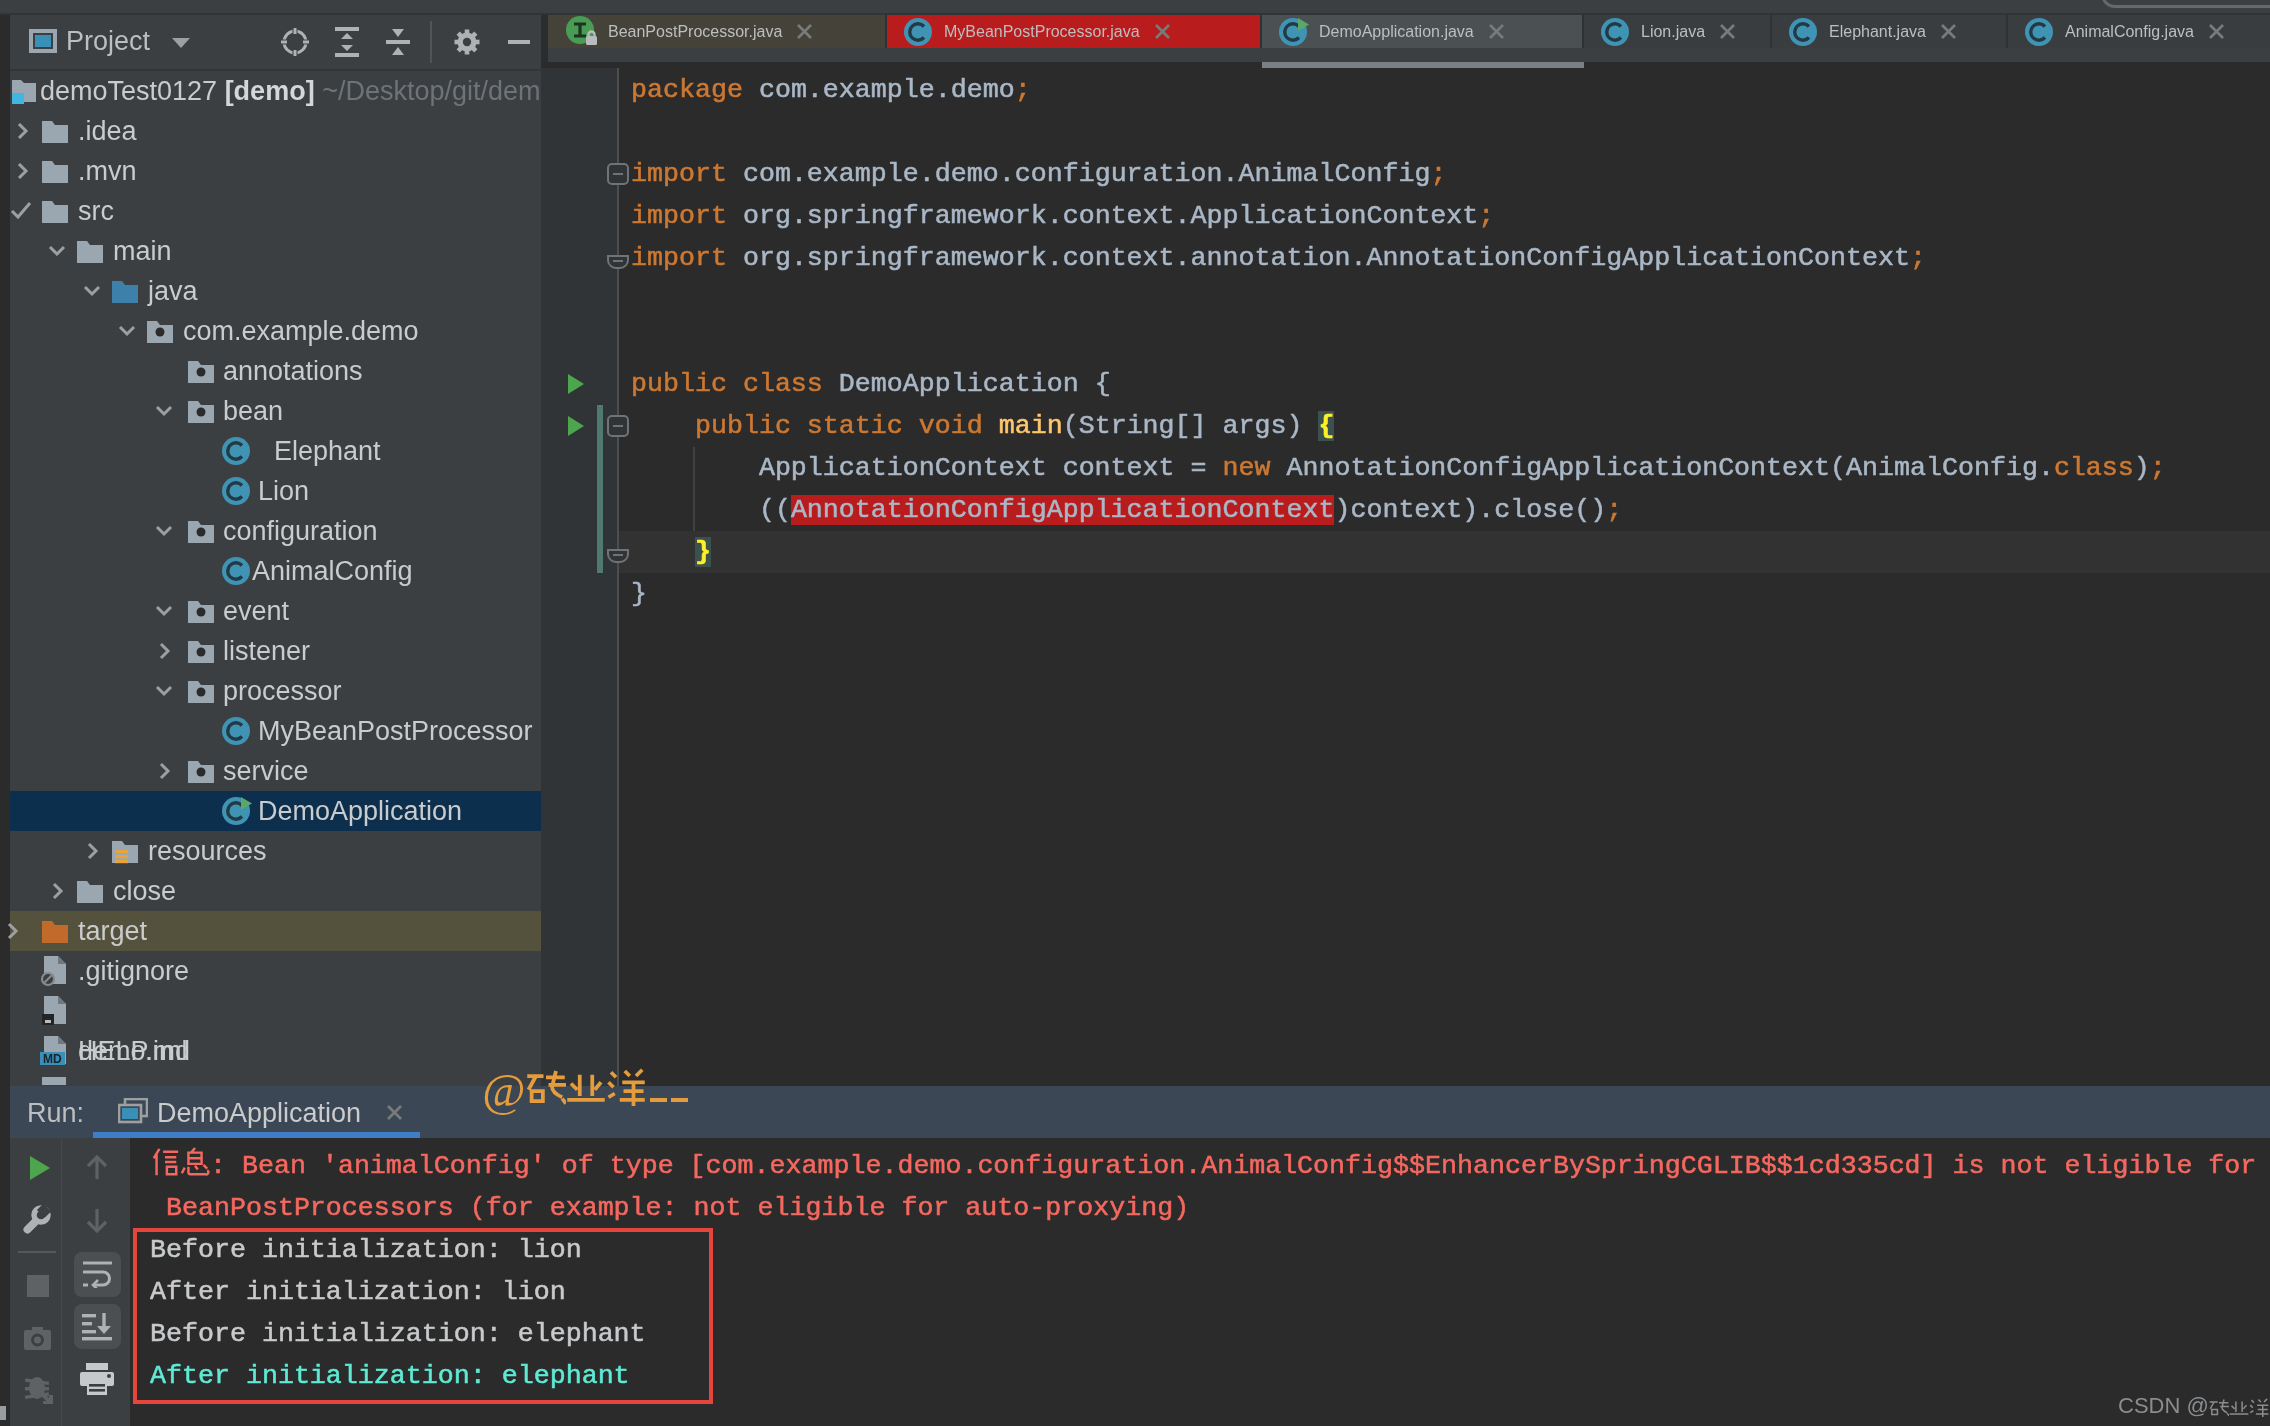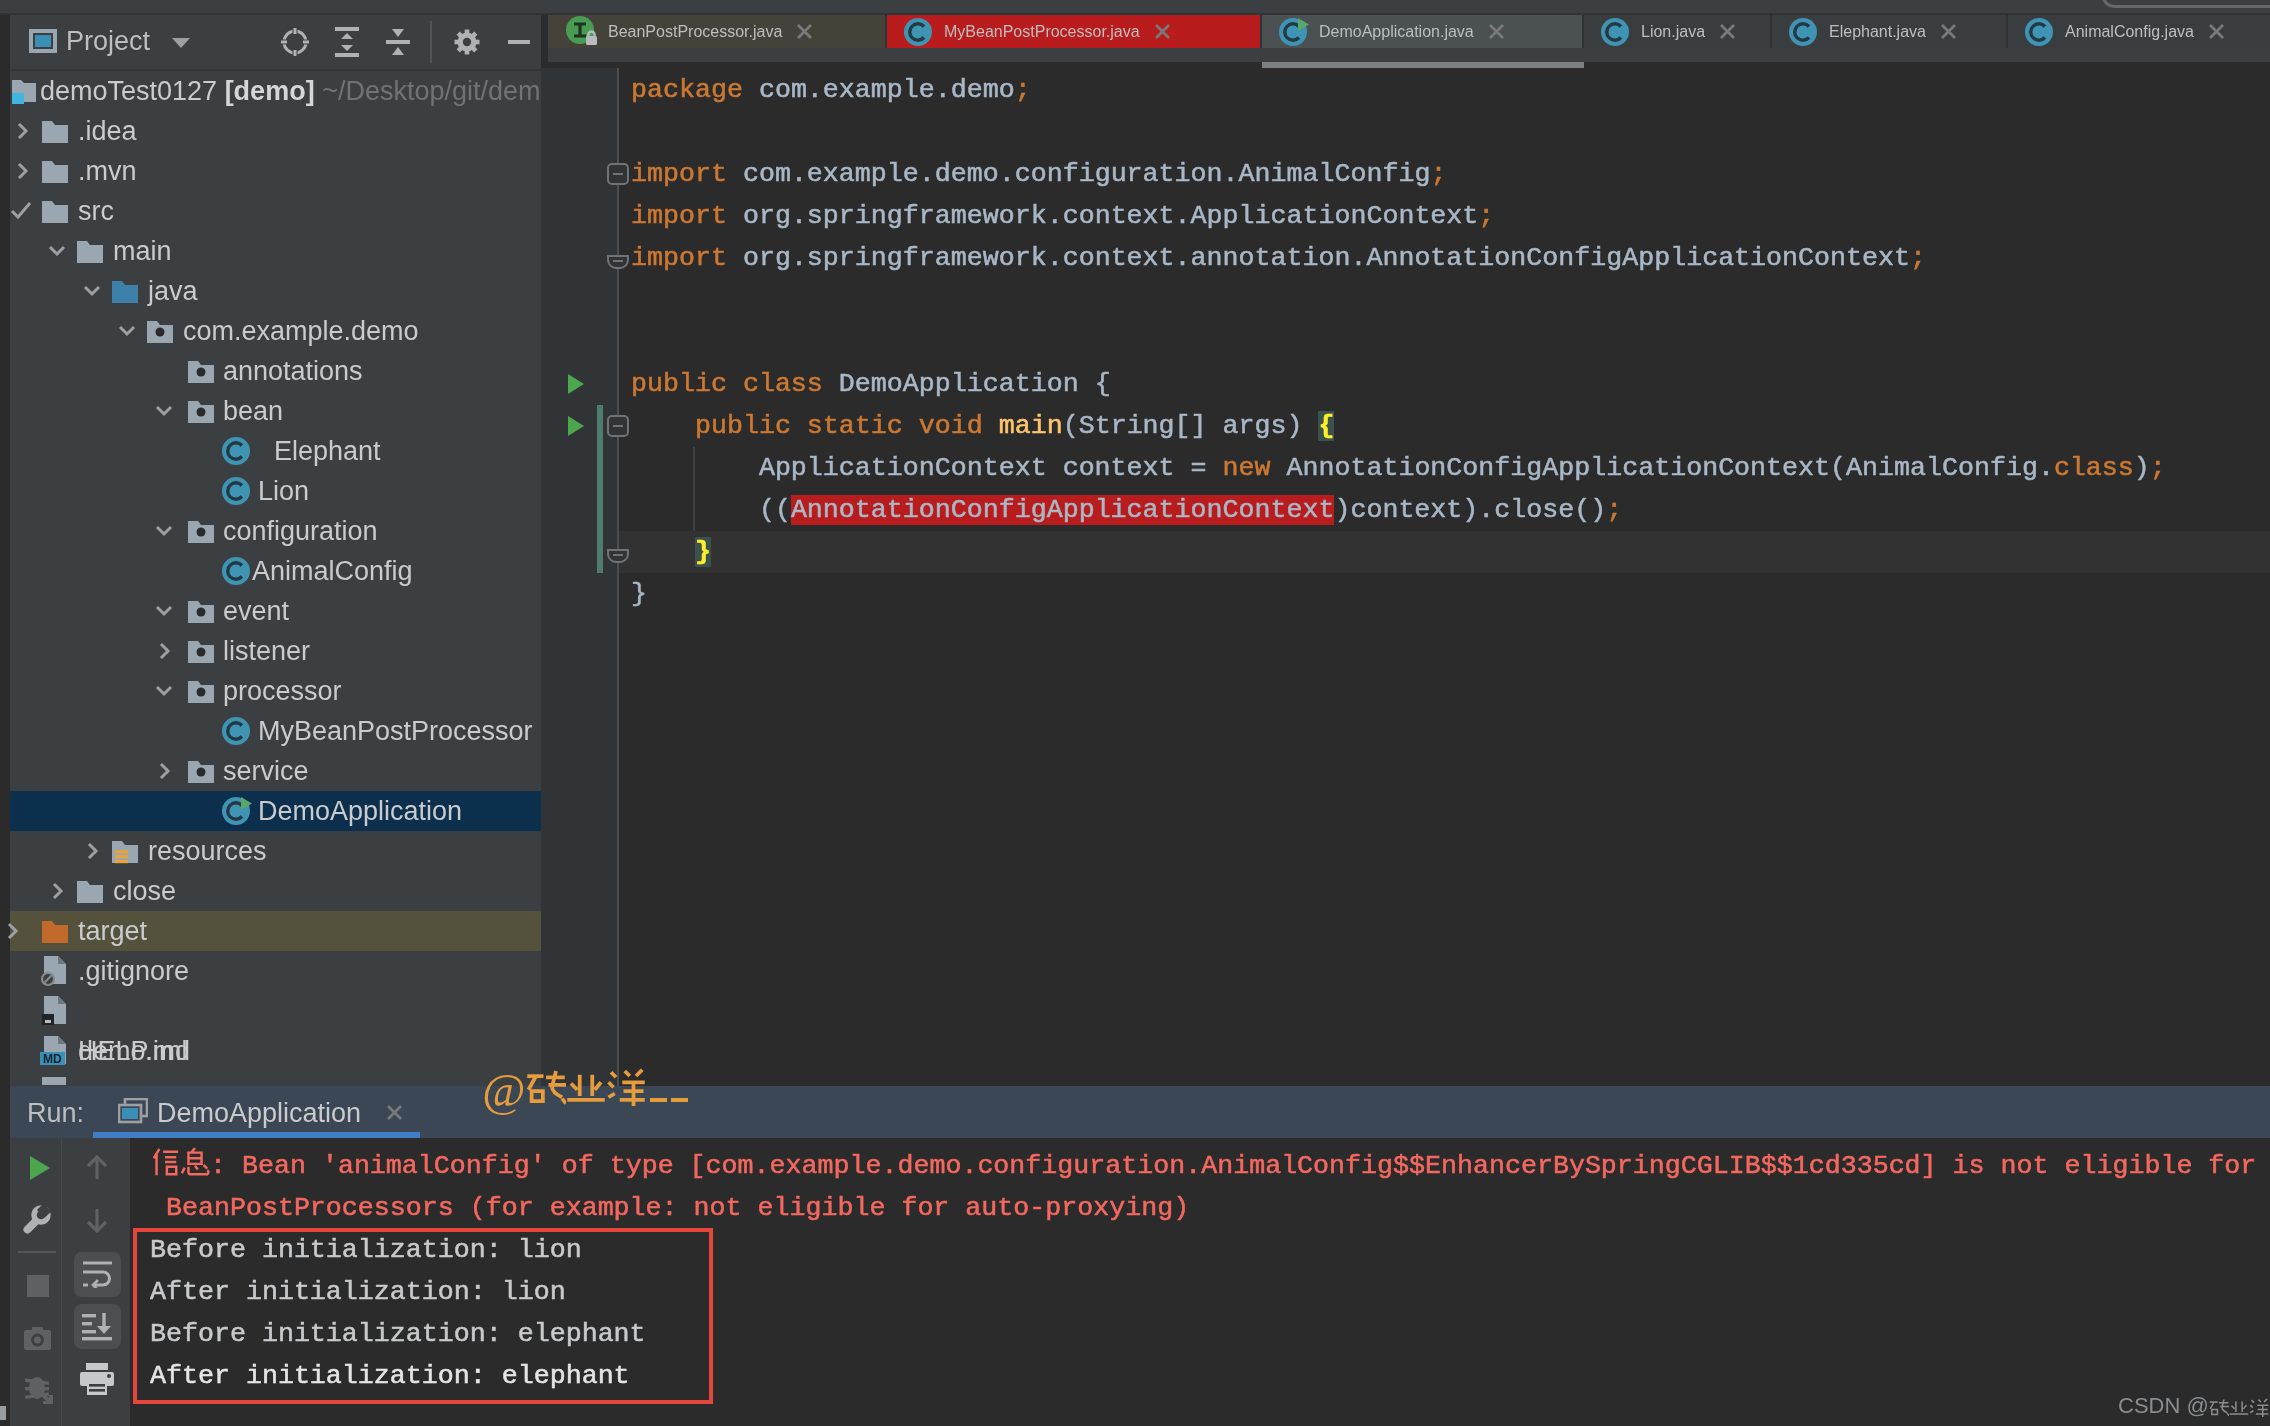--- a/index.html
+++ b/index.html
@@ -495,21 +495,21 @@
           </svg><svg width="30" height="30" viewBox="0 0 32 32" style="display:inline-block;vertical-align:-4px">
   <g stroke="#f4685f" stroke-width="2.6" fill="none">
   <path d="M16 1 L12 6 M9 6 h14 v12 h-14 z M9 12 h14"></path>
   <path d="M5 22 l-3 6 M9 21 v6 a2 2 0 0 0 2 2 h16 a2 2 0 0 0 2 -4 M16 20 l3 4 M25 19 l4 4"></path>
             </g>
           </svg>: Bean 'animalConfig' of type [com.example.demo.configuration.AnimalConfig$$EnhancerBySpringCGLIB$$1cd335cd] is not eligible for getting processed by all</div>
         <div class="mono" style="height:42px;color:#f4685f"> BeanPostProcessors (for example: not eligible for auto-proxying)</div>
         <div class="mono" style="height:42px;color:#c8cacc">Before initialization: lion</div>
         <div class="mono" style="height:42px;color:#c8cacc">After initialization: lion</div>
         <div class="mono" style="height:42px;color:#c8cacc">Before initialization: elephant</div>
-        <div class="mono" style="height:42px;color:#e5e5e5">After initialization: elephant</div>
+        <div class="mono" style="height:42px;color:#5eead4">After initialization: elephant</div>
       </div>
       <div class="abs" style="left:133px;top:1228px;width:572px;height:168px;border:4px solid #e5453a;"></div>
       <div class="abs" style="left:2101px;top:-22px;width:300px;height:27px;border-left:3px solid #66696b;border-bottom:3px solid #66696b;border-bottom-left-radius:14px;"></div>
       <div class="abs" style="left:482px;top:1063px;color:#e59c3c;font-family:'Liberation Serif',serif;font-style:italic;font-size:47px;">@</div>
       <div class="abs" style="left:526px;top:1066px;"><svg width="40" height="40" viewBox="0 0 32 32" style="display:inline-block;vertical-align:-4px">
           <g stroke="#e59c3c" stroke-width="3" fill="none">
             <path d="M1 8 h13 M8 8 L2 19 M4.5 20 h9 v8 h-9 z"></path>
             <path d="M16 9 h15 M18 15 h14 M24 4 l-3 12 q-1 5 8 9 M29 26 l3 4"></path>
           </g>
         </svg><svg width="40" height="40" viewBox="0 0 32 32" style="display:inline-block;vertical-align:-4px">

